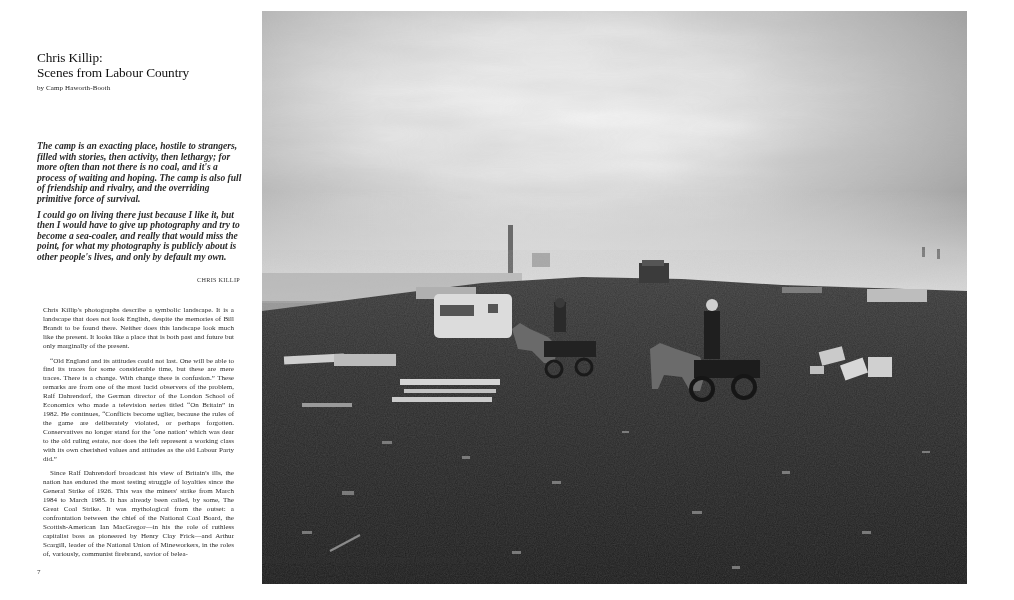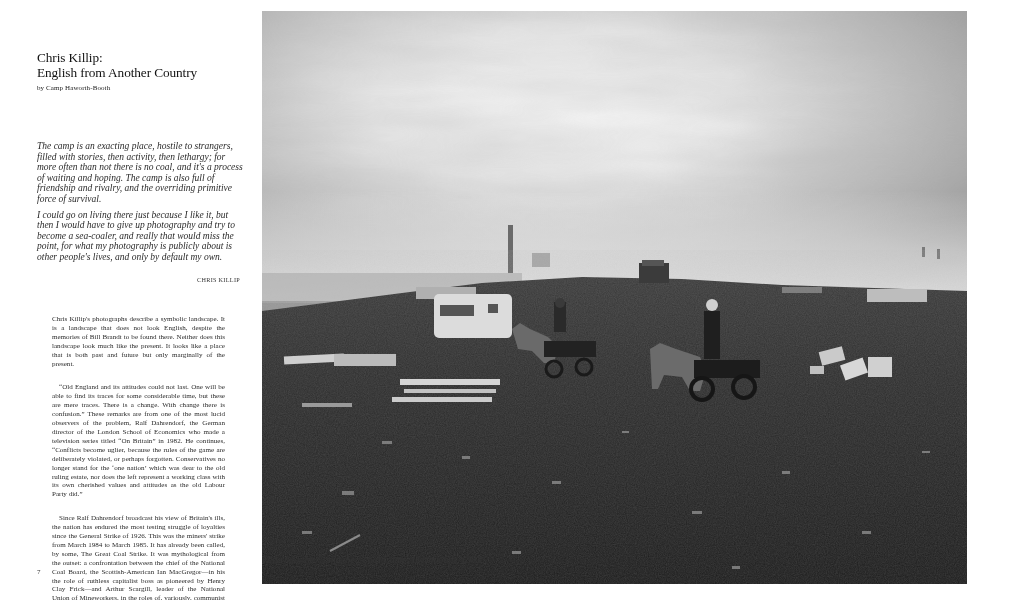--- a/index.html
+++ b/index.html
@@ -9,51 +9,51 @@
     }
     .title {
       position: absolute; left: 37px; top: 51px; width: 210px;
       font-size: 13.3px; line-height: 14.5px; color: #111; letter-spacing: -0.1px;
     }
     .byline {
       position: absolute; left: 37px; top: 84px; font-size: 7px; color: #222; letter-spacing: 0.1px;
     }
     .epigraph {
       position: absolute; left: 37px; top: 141px; width: 206px;
-      font-style: italic; font-size: 9.5px; line-height: 10.6px; color: #2a2a2a;
+      font-style: italic; font-size: 9.5px; line-height: 10.6px; color: #2a2a2a; font-weight: bold;
     }
     .epigraph p { margin: 0 0 5px 0; }
     .epi-attr {
       position: absolute; left: 37px; top: 276px; width: 203px; text-align: right;
       font-size: 6.2px; letter-spacing: 0.3px; color: #333;
     }
     .body-text {
       position: absolute; left: 37px; top: 300px; width: 203px;
       font-size: 7.05px; line-height: 8.9px; color: #2b2b2b; text-align: justify;
     }
-    .body-text p { margin: 15px; text-indent: 0; }
+    .body-text p { margin: 6px; text-indent: 0; }
     .body-text p + p { text-indent: 7px; }
     .page-num {
       position: absolute; left: 37px; top: 568px; font-size: 7px; color: #333;
     }
     .photo {
       position: absolute; left: 262px; top: 11px; width: 705px; height: 573px; overflow: hidden;
       background: #555;
     }
     .photo svg { display: block; }
     .caption {
       position: absolute; left: 262px; top: 554px; font-style: italic; font-size: 10px; color: #333;
     }
   </style>
 </head>
 <body>
 
 <div class="title">
   <div>Chris Killip:</div>
-  <div>English from Another Country</div>
+  <div>Scenes from Labour Country</div>
 </div>
 <div class="byline">by Camp Haworth-Booth</div>
 
 <div class="epigraph">
   <p>The camp is an exacting place, hostile to strangers, filled with stories, then activity, then lethargy; for more often than not there is no coal, and it's a process of waiting and hoping. The camp is also full of friendship and rivalry, and the overriding primitive force of survival.</p>
   <p>I could go on living there just because I like it, but then I would have to give up photography and try to become a sea-coaler, and really that would miss the point, for what my photography is publicly about is other people's lives, and only by default my own.</p>
 </div>
 <div class="epi-attr">CHRIS KILLIP</div>
 
 <div class="body-text">

